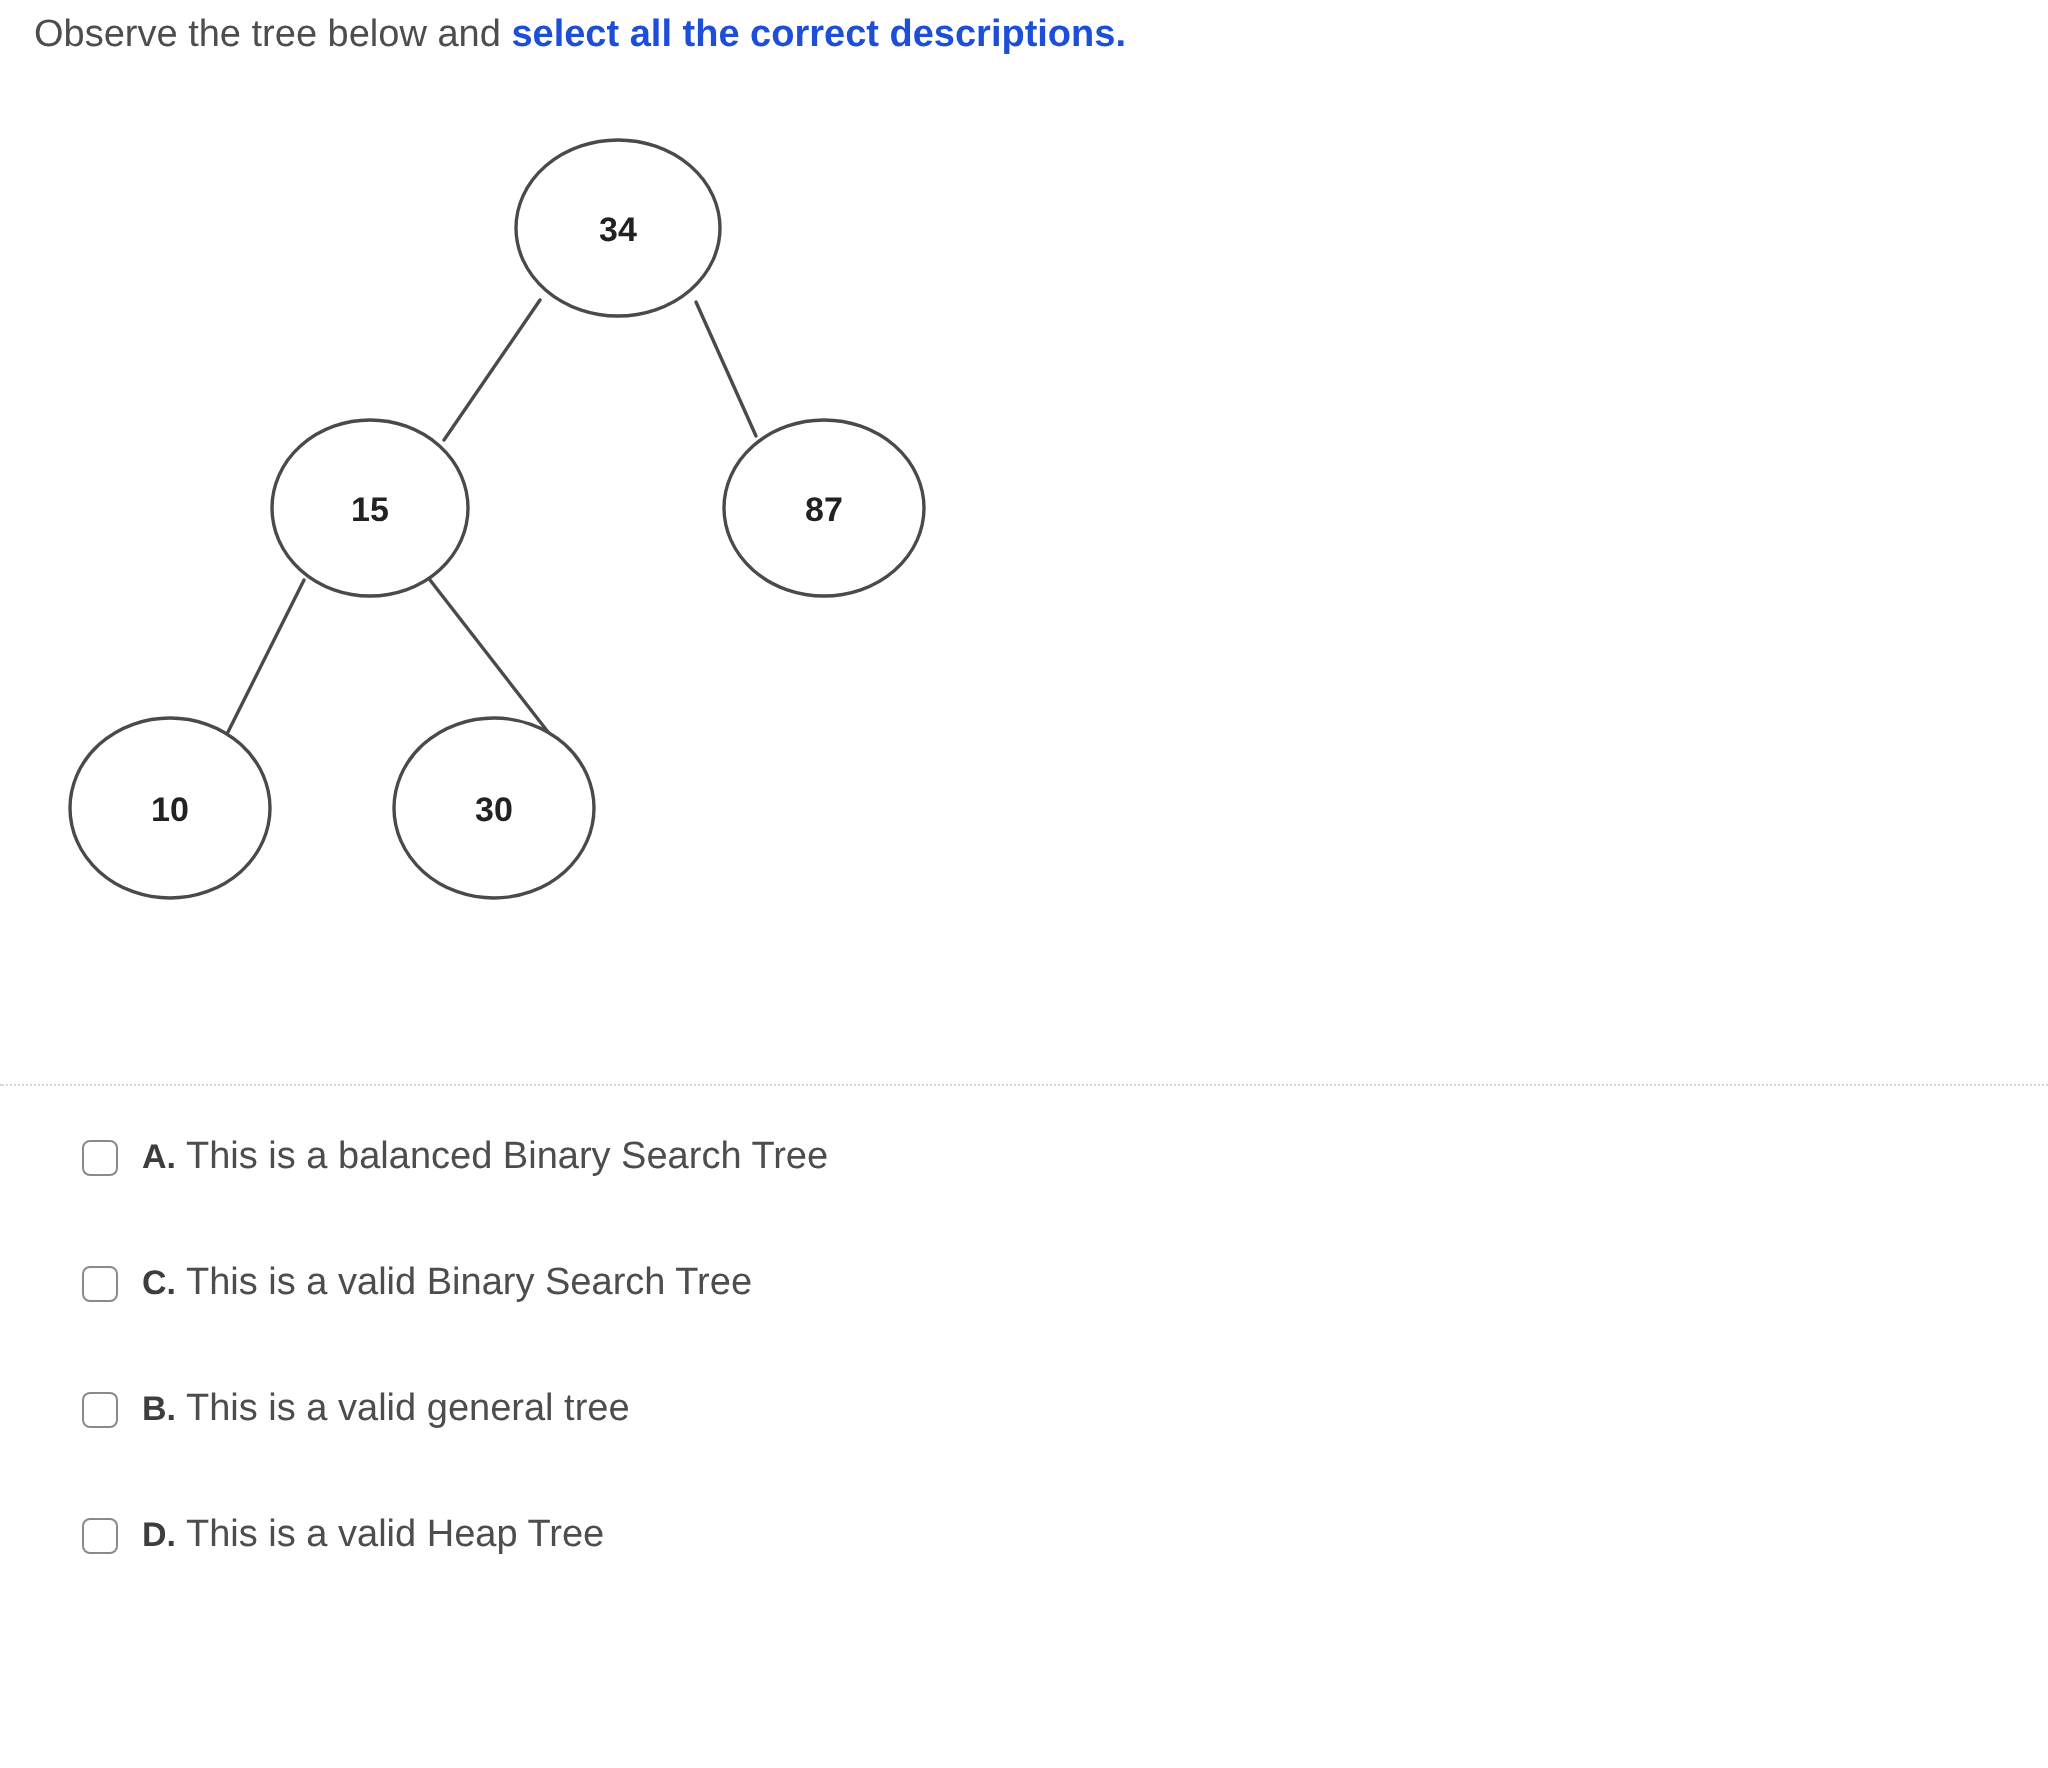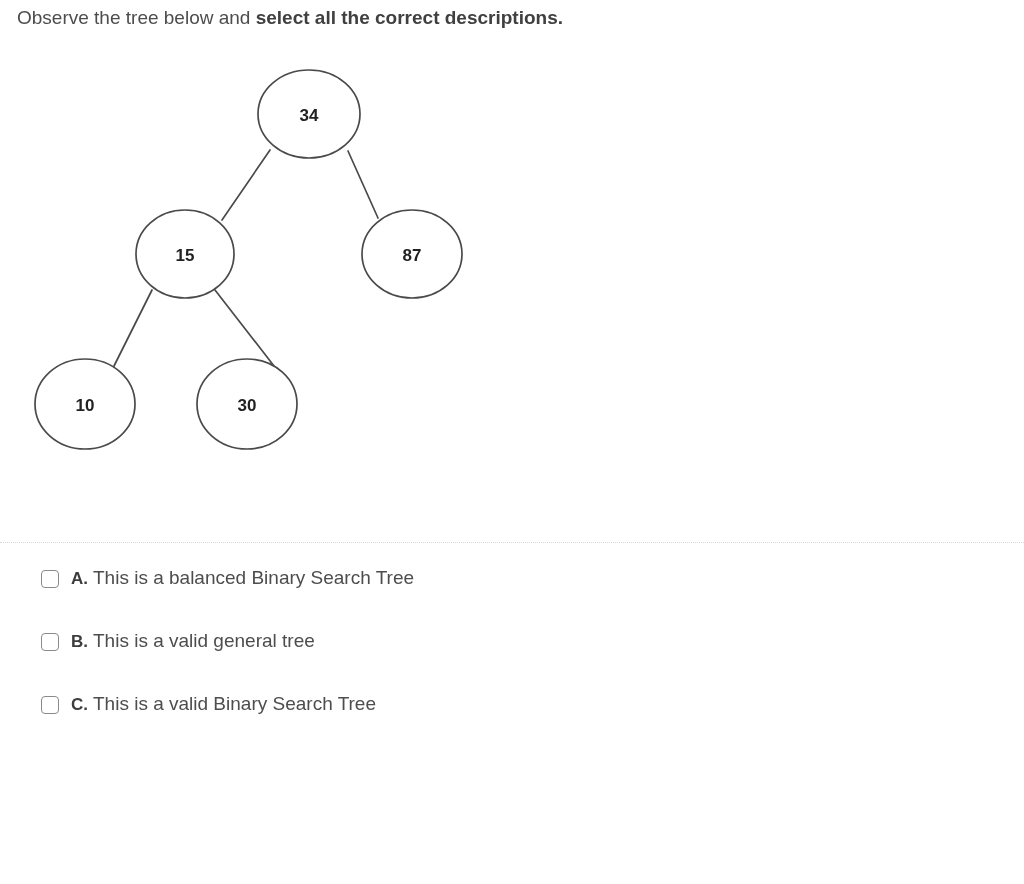--- a/index.html
+++ b/index.html
@@ -21,21 +21,21 @@
     position: absolute;
     left: 17px;
     top: 5px;
     font-size: 19px;
     line-height: 26px;
     color: #4d4d4d;
     white-space: nowrap;
   }
   #prompt .strong {
     font-weight: bold;
-    color: #404040;
+    color: #1d4ed8;
   }
 
   
   #tree-figure {
     position: absolute;
     left: 0;
     top: 44px;
     width: 520px;
     height: 440px;
   }
@@ -152,19 +152,23 @@
 
 <div id="divider"></div>
 
 <div id="options">
     <div class="option-row">
       <div class="option-checkbox"></div>
       <div class="option-text"><span class="option-letter">A.</span><span>This is a balanced Binary Search Tree</span></div>
     </div>
     <div class="option-row">
       <div class="option-checkbox"></div>
+      <div class="option-text"><span class="option-letter">C.</span><span>This is a valid Binary Search Tree</span></div>
+    </div>
+    <div class="option-row">
+      <div class="option-checkbox"></div>
       <div class="option-text"><span class="option-letter">B.</span><span>This is a valid general tree</span></div>
     </div>
     <div class="option-row">
       <div class="option-checkbox"></div>
-      <div class="option-text"><span class="option-letter">C.</span><span>This is a valid Binary Search Tree</span></div>
+      <div class="option-text"><span class="option-letter">D.</span><span>This is a valid Heap Tree</span></div>
     </div>
   </div>
 
 </body></html>

